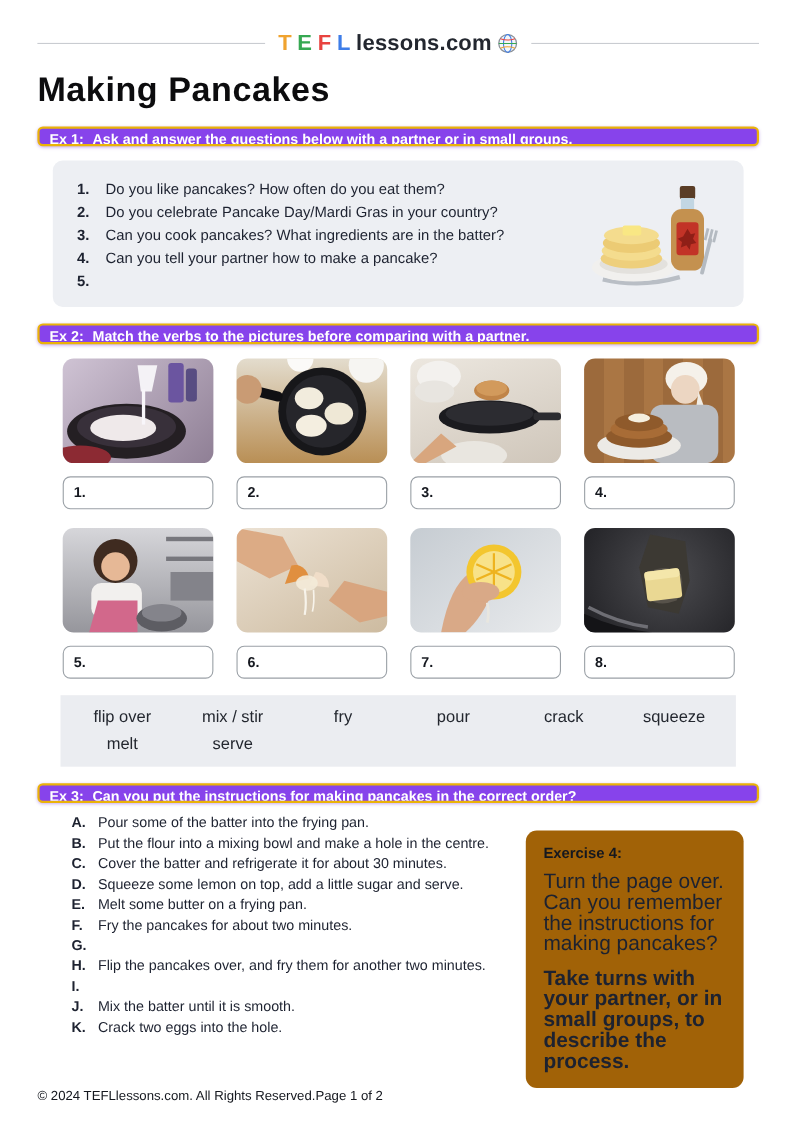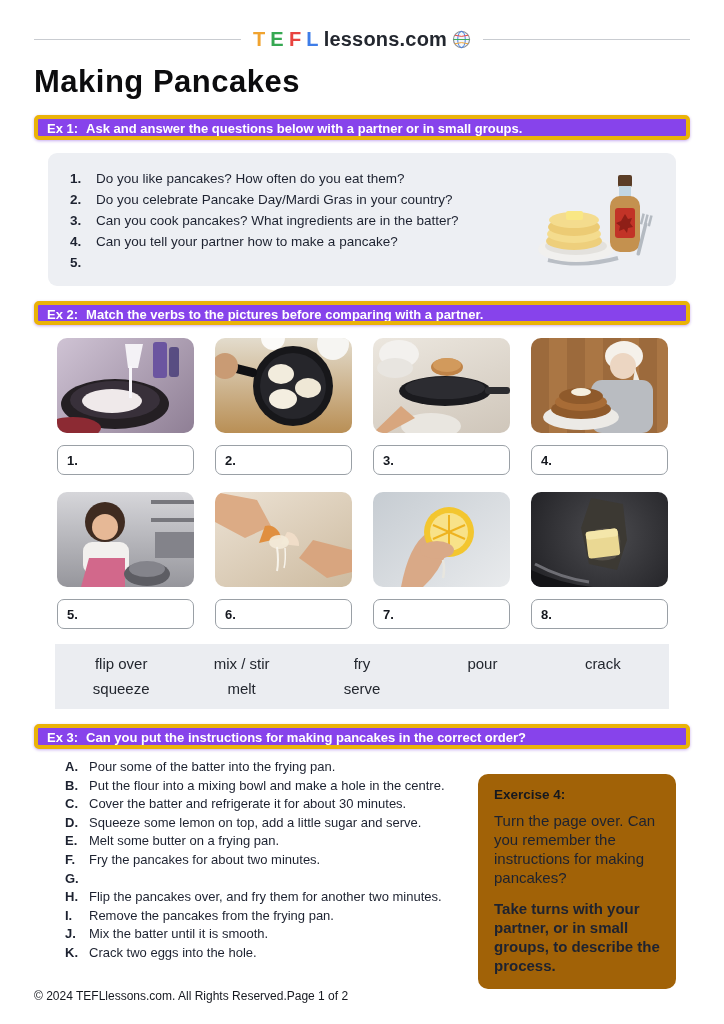--- a/index.html
+++ b/index.html
@@ -13,21 +13,21 @@
   .hline { flex:1; height:1px; background:#c9ccd1; }
   .logo { display:flex; align-items:center; gap:5px; font-weight:bold; font-size:20px; letter-spacing:.2px; }
   .logo .lt { }
   .l-t { color:#f0a32f; } .l-e { color:#36a852; } .l-f { color:#e8433f; } .l-l { color:#3e7de8; }
   .logo-rest { color:#23272f; }
   .globe { width:19px; height:19px; display:inline-block; }
 
   .page-title { text-align:left; font-size:31px; font-weight:bold; color:#0c0c0e; margin-top:13px; letter-spacing:.5px; }
 
   
-  .banner { margin-top:15px; background:#8743eb; border:4px solid #eab308; border-radius:5px;
+  .banner { margin-top:15px; background:#8743eb; border:2px solid #eab308; border-radius:5px;
             color:#fff; font-weight:bold; font-size:13px; padding:2px 9px 3px 9px;
             box-shadow:0 1px 3px rgba(130,70,220,.45); white-space:nowrap; overflow:hidden; }
   .banner .blabel { margin-right:8px; }
 
   
   .qbox { margin:13px 14px 0 14px; background:#edeff3; border-radius:9px; padding:15px 14px 13px 22px;
           display:flex; align-items:center; }
   .qlist { list-style:none; flex:1; }
   .qlist li { font-size:13.5px; line-height:21px; display:flex; }
   .qnum { font-weight:bold; width:26px; flex:0 0 26px; }
@@ -44,32 +44,32 @@
   .p4 { background:repeating-linear-gradient(90deg,#9c6a3c 0 18px,#aa7644 18px 36px); }
   .p5 { background:linear-gradient(180deg,#d6d6da,#96969c); }
   .p6 { background:linear-gradient(150deg,#ece2d4,#cdbba0); }
   .p7 { background:linear-gradient(140deg,#c6ccd2,#e9ebed); }
   .p8 { background:radial-gradient(circle at 55% 45%,#4c4c50,#202024); }
   .abox { margin-top:12px; height:30px; background:#fff; border:1.5px solid #9aa0a6; border-radius:7px;
           display:flex; align-items:center; padding-left:9px; font-size:13px; font-weight:bold; color:#15181f; }
 
   
   .wordbank { margin:15px 21px 0 21px; background:#ebedf1; padding:11px 6px 12px 6px;
-              display:grid; grid-template-columns:repeat(5,1fr); row-gap:8px; }
+              display:grid; grid-template-columns:repeat(6,1fr); row-gap:8px; }
   .word { text-align:center; font-size:15px; color:#23272f; }
 
   
   .ex3-body { display:flex; margin-top:9px; }
   .steps { list-style:none; margin-left:31px; flex:1; }
   .steps li { font-size:13px; line-height:18.6px; display:flex; }
   .slet { font-weight:bold; width:24px; flex:0 0 24px; }
   .ex4-box { width:198px; flex:0 0 198px; margin-right:14px; margin-top:16px; align-self:flex-start;
              background:#a16207; border-radius:10px; padding:13px 14px 14px 16px; }
   .ex4-box h3 { font-size:13.5px; margin-bottom:9px; color:#15181f; }
-  .ex4-box p { font-size:15px; line-height:19px; margin-bottom:12px; }
+  .ex4-box p { font-size:19px; line-height:19px; margin-bottom:12px; }
   .ex4-box p:last-child { margin-bottom:0;font-weight:bold; }
 
   
   .footer { margin-top:auto; padding-bottom:21px; display:flex; justify-content:flex-start;
             font-size:12px; color:#15181f; }
 </style>
 </head>
 <body>
 
 <div class="page">
@@ -350,21 +350,20 @@
         </li>
       <li>
           <span class="slet">G.</span>
         </li>
       <li>
           <span class="slet">H.</span>
           <span>Flip the pancakes over, and fry them for another two minutes.</span>
         </li>
       <li>
           <span class="slet">I.</span>
-          <span>Remove the pancakes from the frying pan.</span>
         </li>
       <li>
           <span class="slet">J.</span>
           <span>Mix the batter until it is smooth.</span>
         </li>
       <li>
           <span class="slet">K.</span>
           <span>Crack two eggs into the hole.</span>
         </li>
     </ol>

